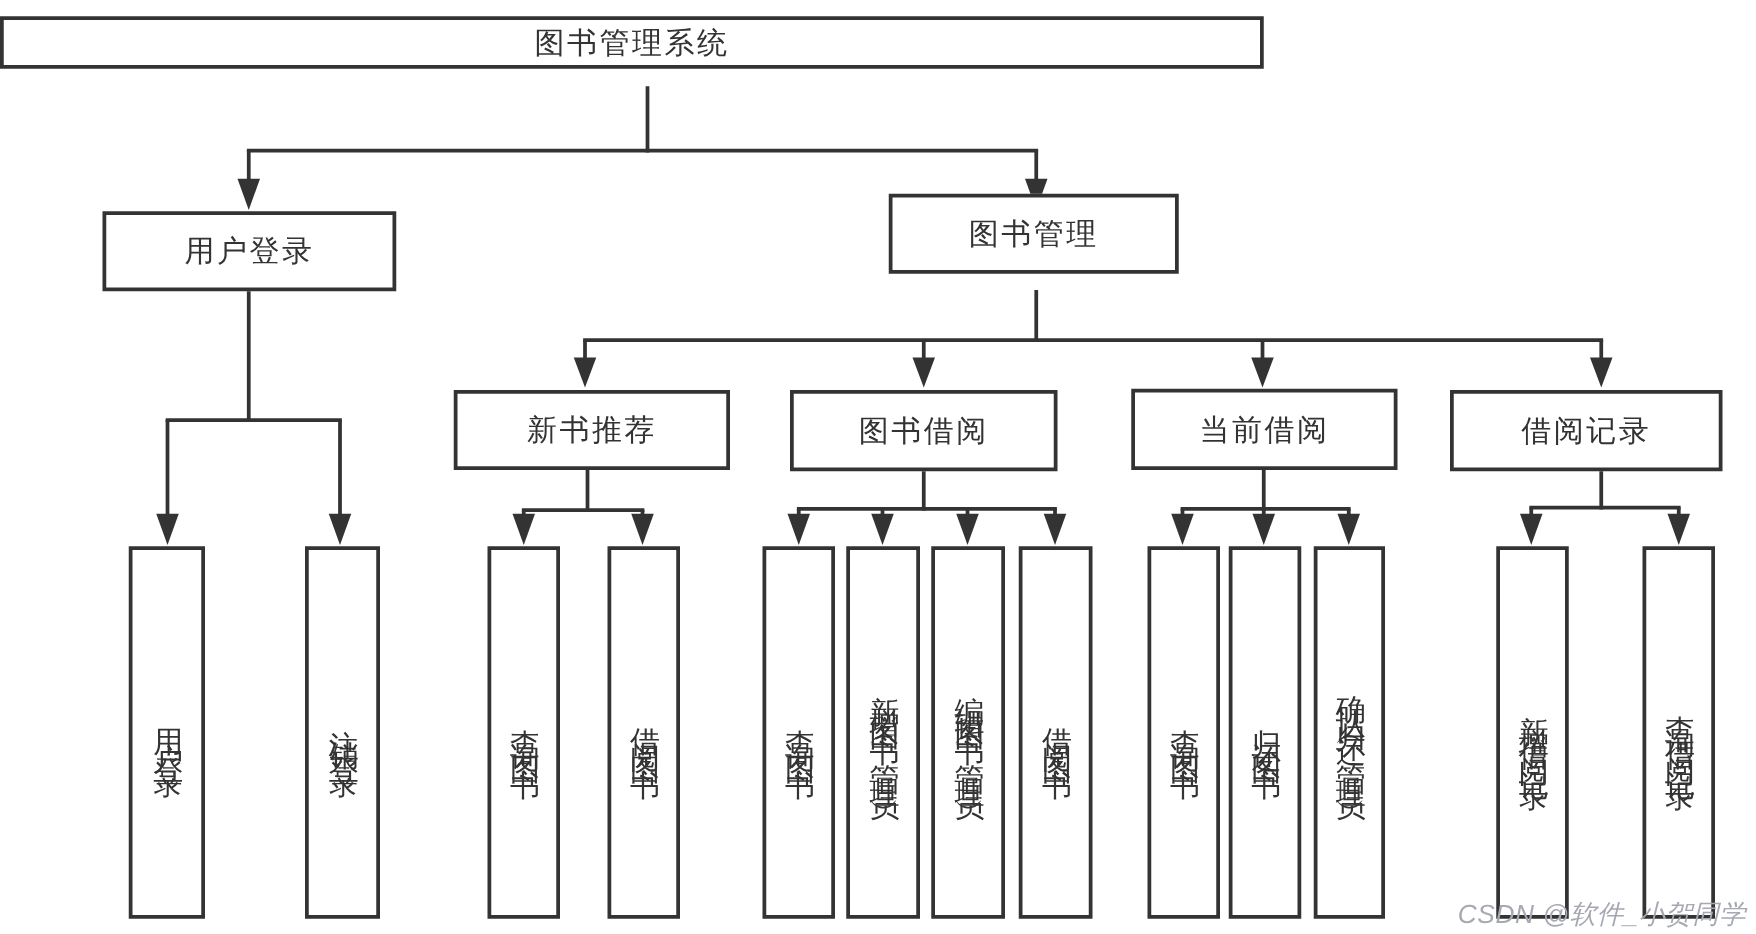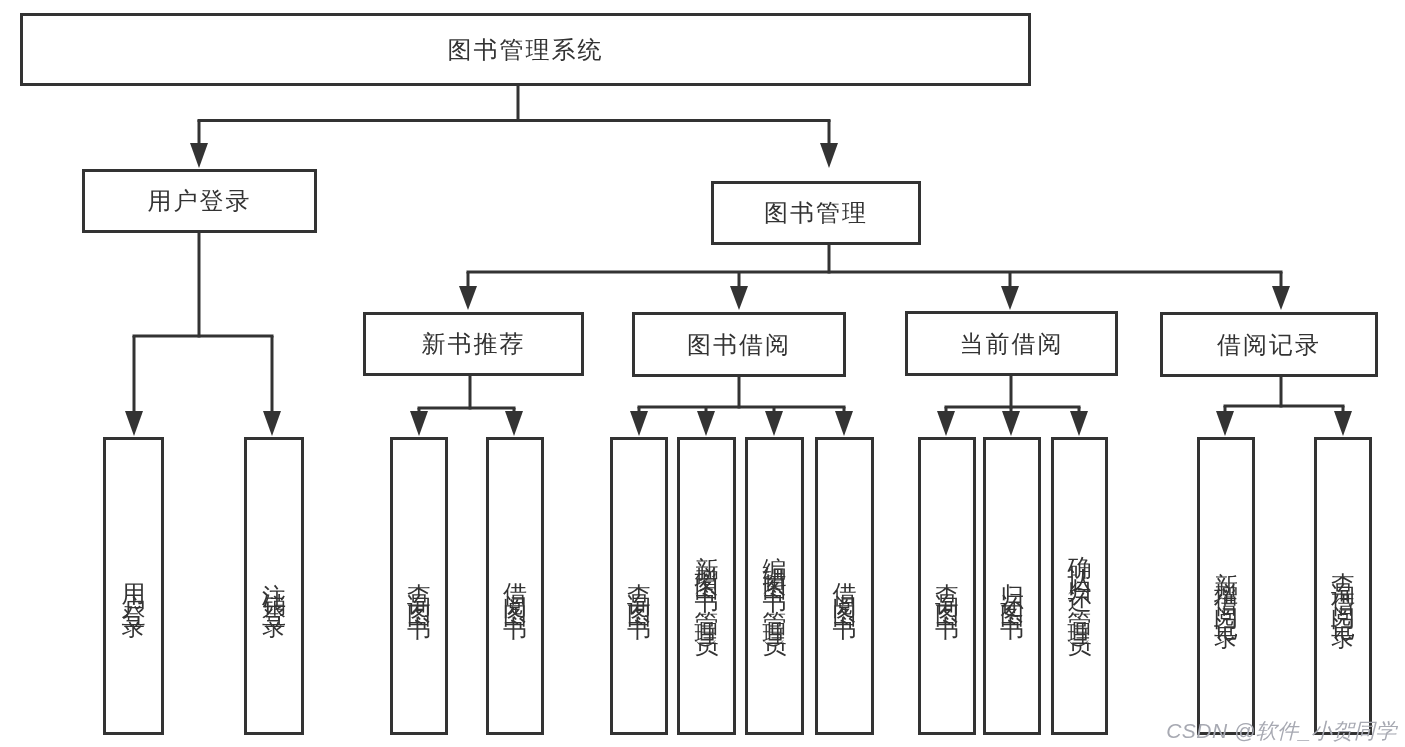--- a/index.html
+++ b/index.html
@@ -111,24 +111,24 @@
     <polygon points="1070,411 1088,411 1079,436"></polygon>
 
     <line x1="1281" y1="376" x2="1281" y2="407.5"></line>
     <line x1="1223.5" y1="406" x2="1344.5" y2="406"></line>
     <line x1="1225" y1="406" x2="1225" y2="415"></line>
     <line x1="1343" y1="406" x2="1343" y2="415"></line>
     <polygon points="1216,411 1234,411 1225,436"></polygon>
     <polygon points="1334,411 1352,411 1343,436"></polygon>
   </svg>
 
-  <div class="node h-node" style="left:20px;top:13px;width:1011px;height:73px">图书管理系统</div>
+  <div class="node h-node" style="left:0;top:13px;width:1011px;height:42px">图书管理系统</div>
 
   <div class="node h-node" style="left:82px;top:169px;width:235px;height:64px">用户登录</div>
-  <div class="node h-node" style="left:711px;top:181px;width:210px;height:64px">图书管理</div>
+  <div class="node h-node" style="left:711px;top:155px;width:232px;height:64px">图书管理</div>
 
   <div class="node h-node" style="left:363px;top:312px;width:221px;height:64px">新书推荐</div>
   <div class="node h-node" style="left:632px;top:312px;width:214px;height:65px">图书借阅</div>
   <div class="node h-node" style="left:905px;top:311px;width:213px;height:65px">当前借阅</div>
   <div class="node h-node" style="left:1160px;top:312px;width:218px;height:65px">借阅记录</div>
 
   <div class="node v-node" style="left:103px;top:437px;width:61px;height:298px">用户登录</div>
   <div class="node v-node" style="left:244px;top:437px;width:60px;height:298px">注销登录</div>
 
   <div class="node v-node" style="left:390px;top:437px;width:58px;height:298px">查询图书</div>

